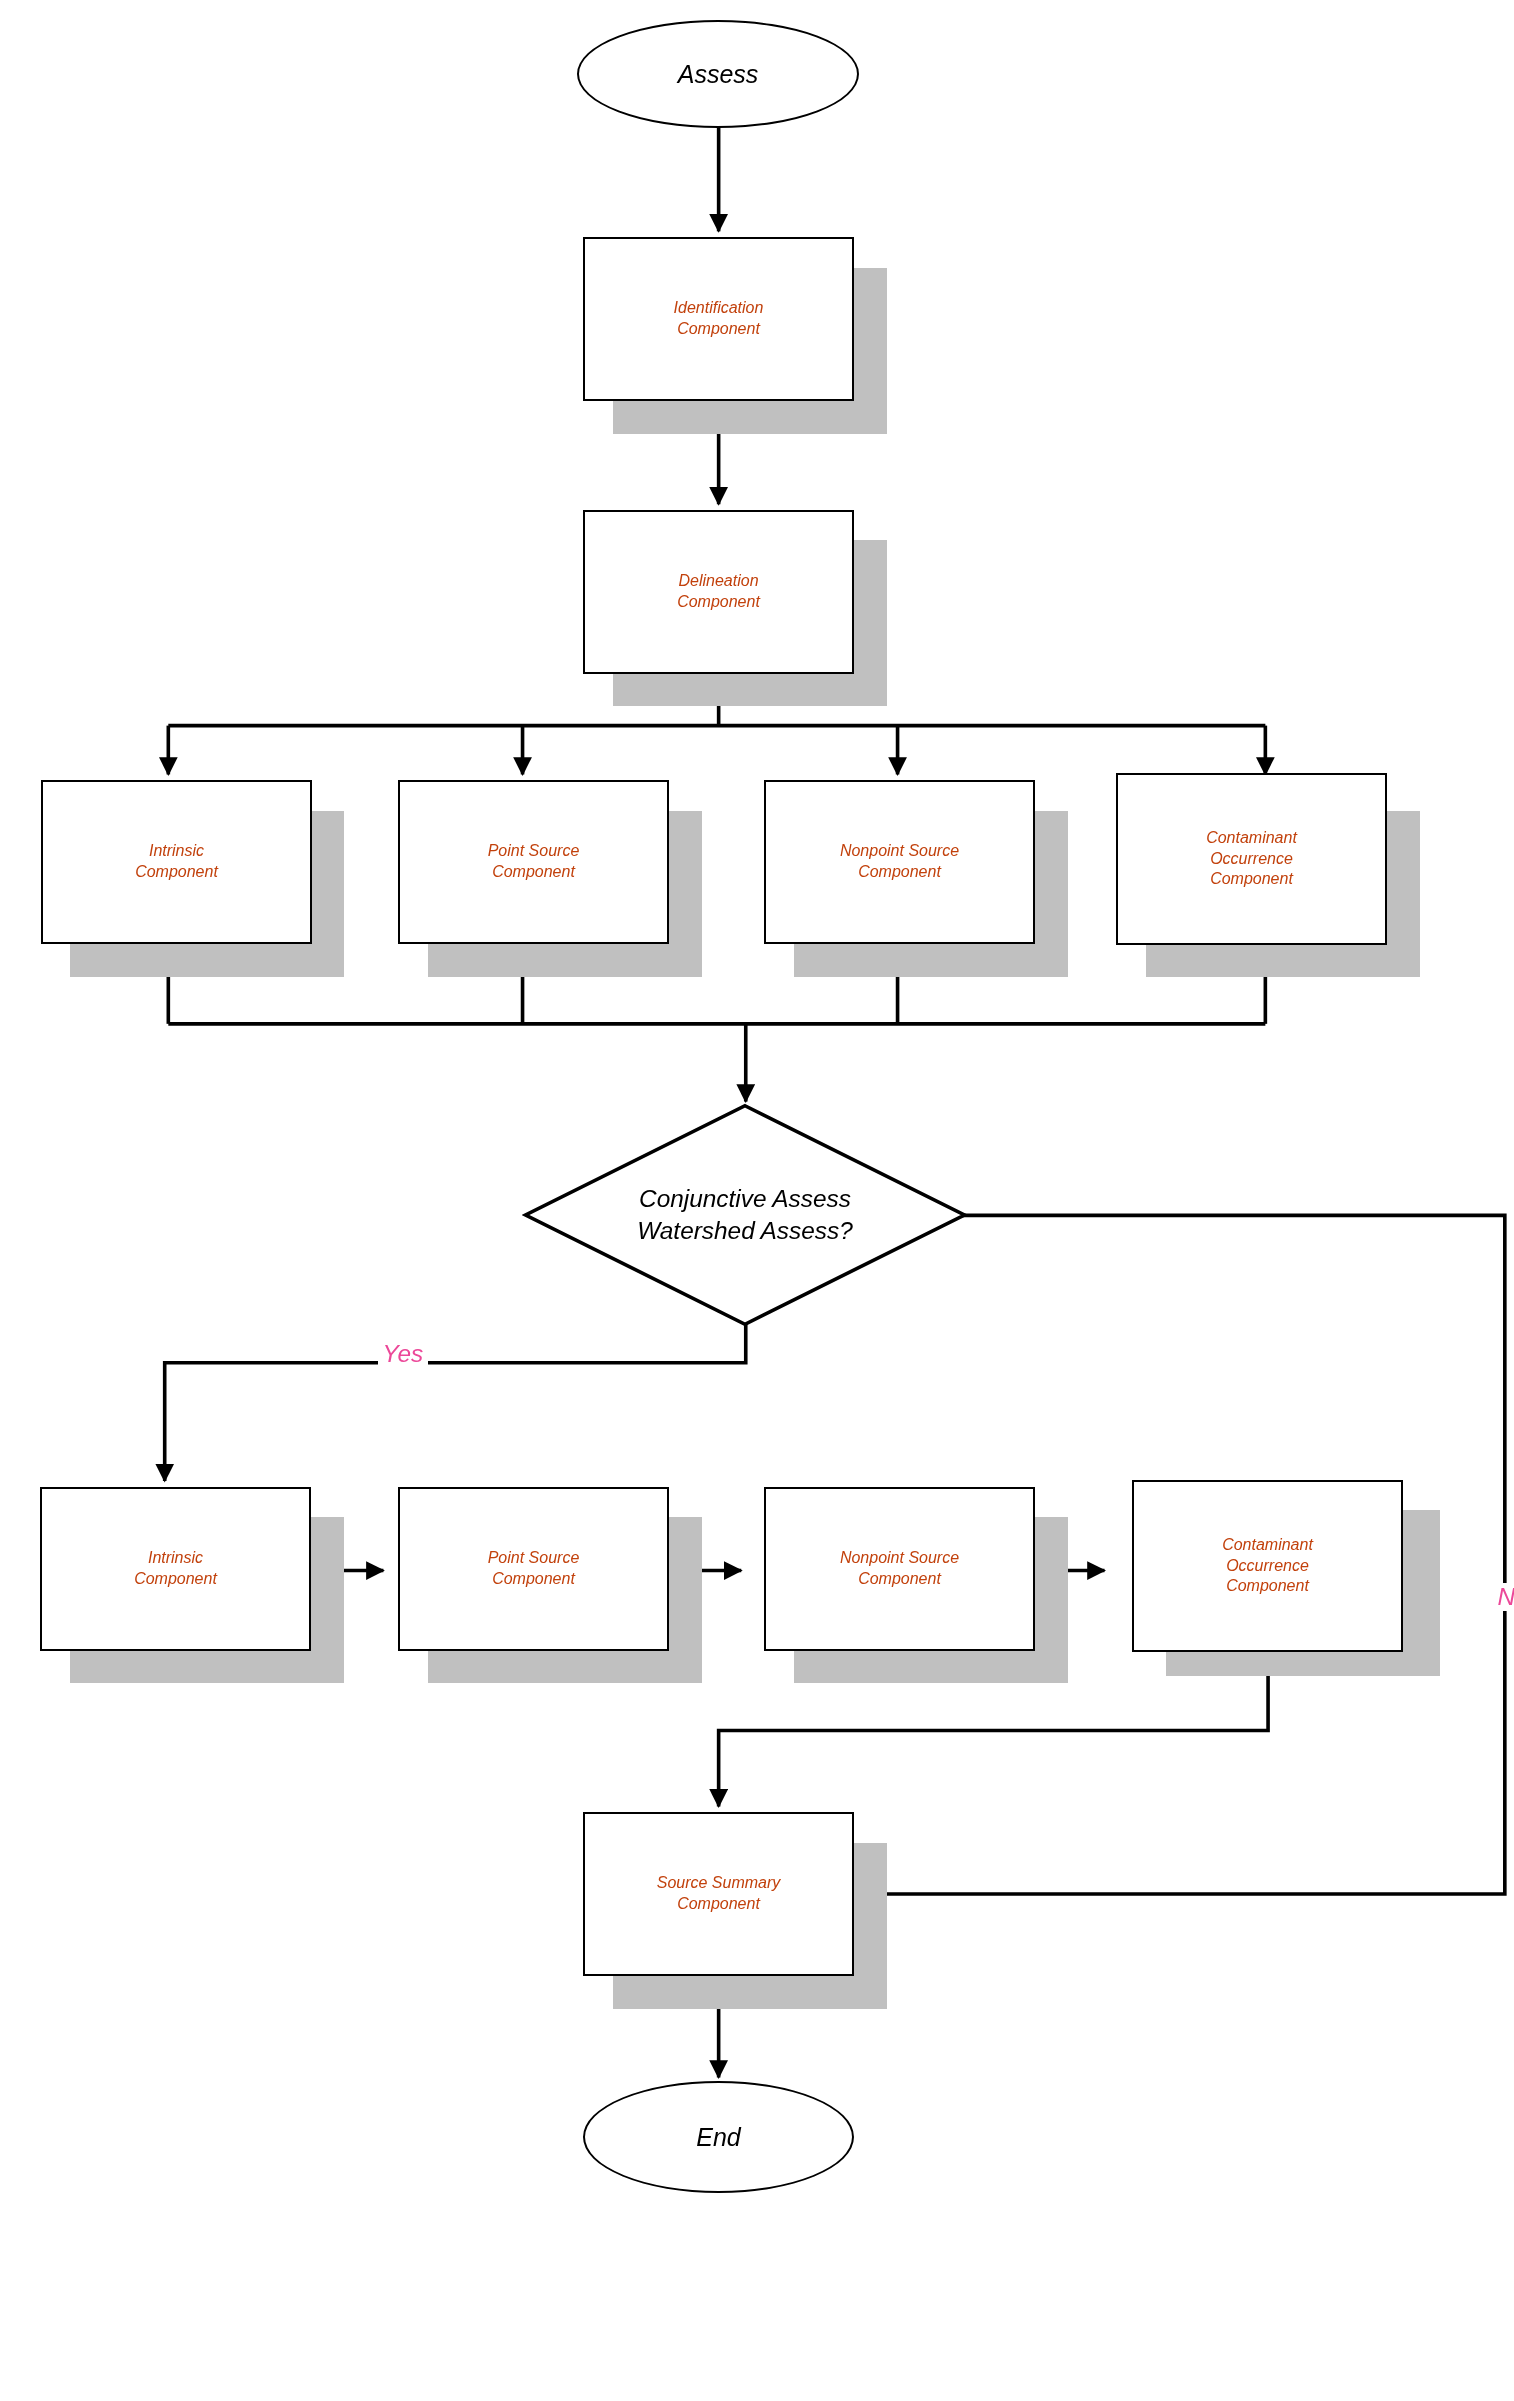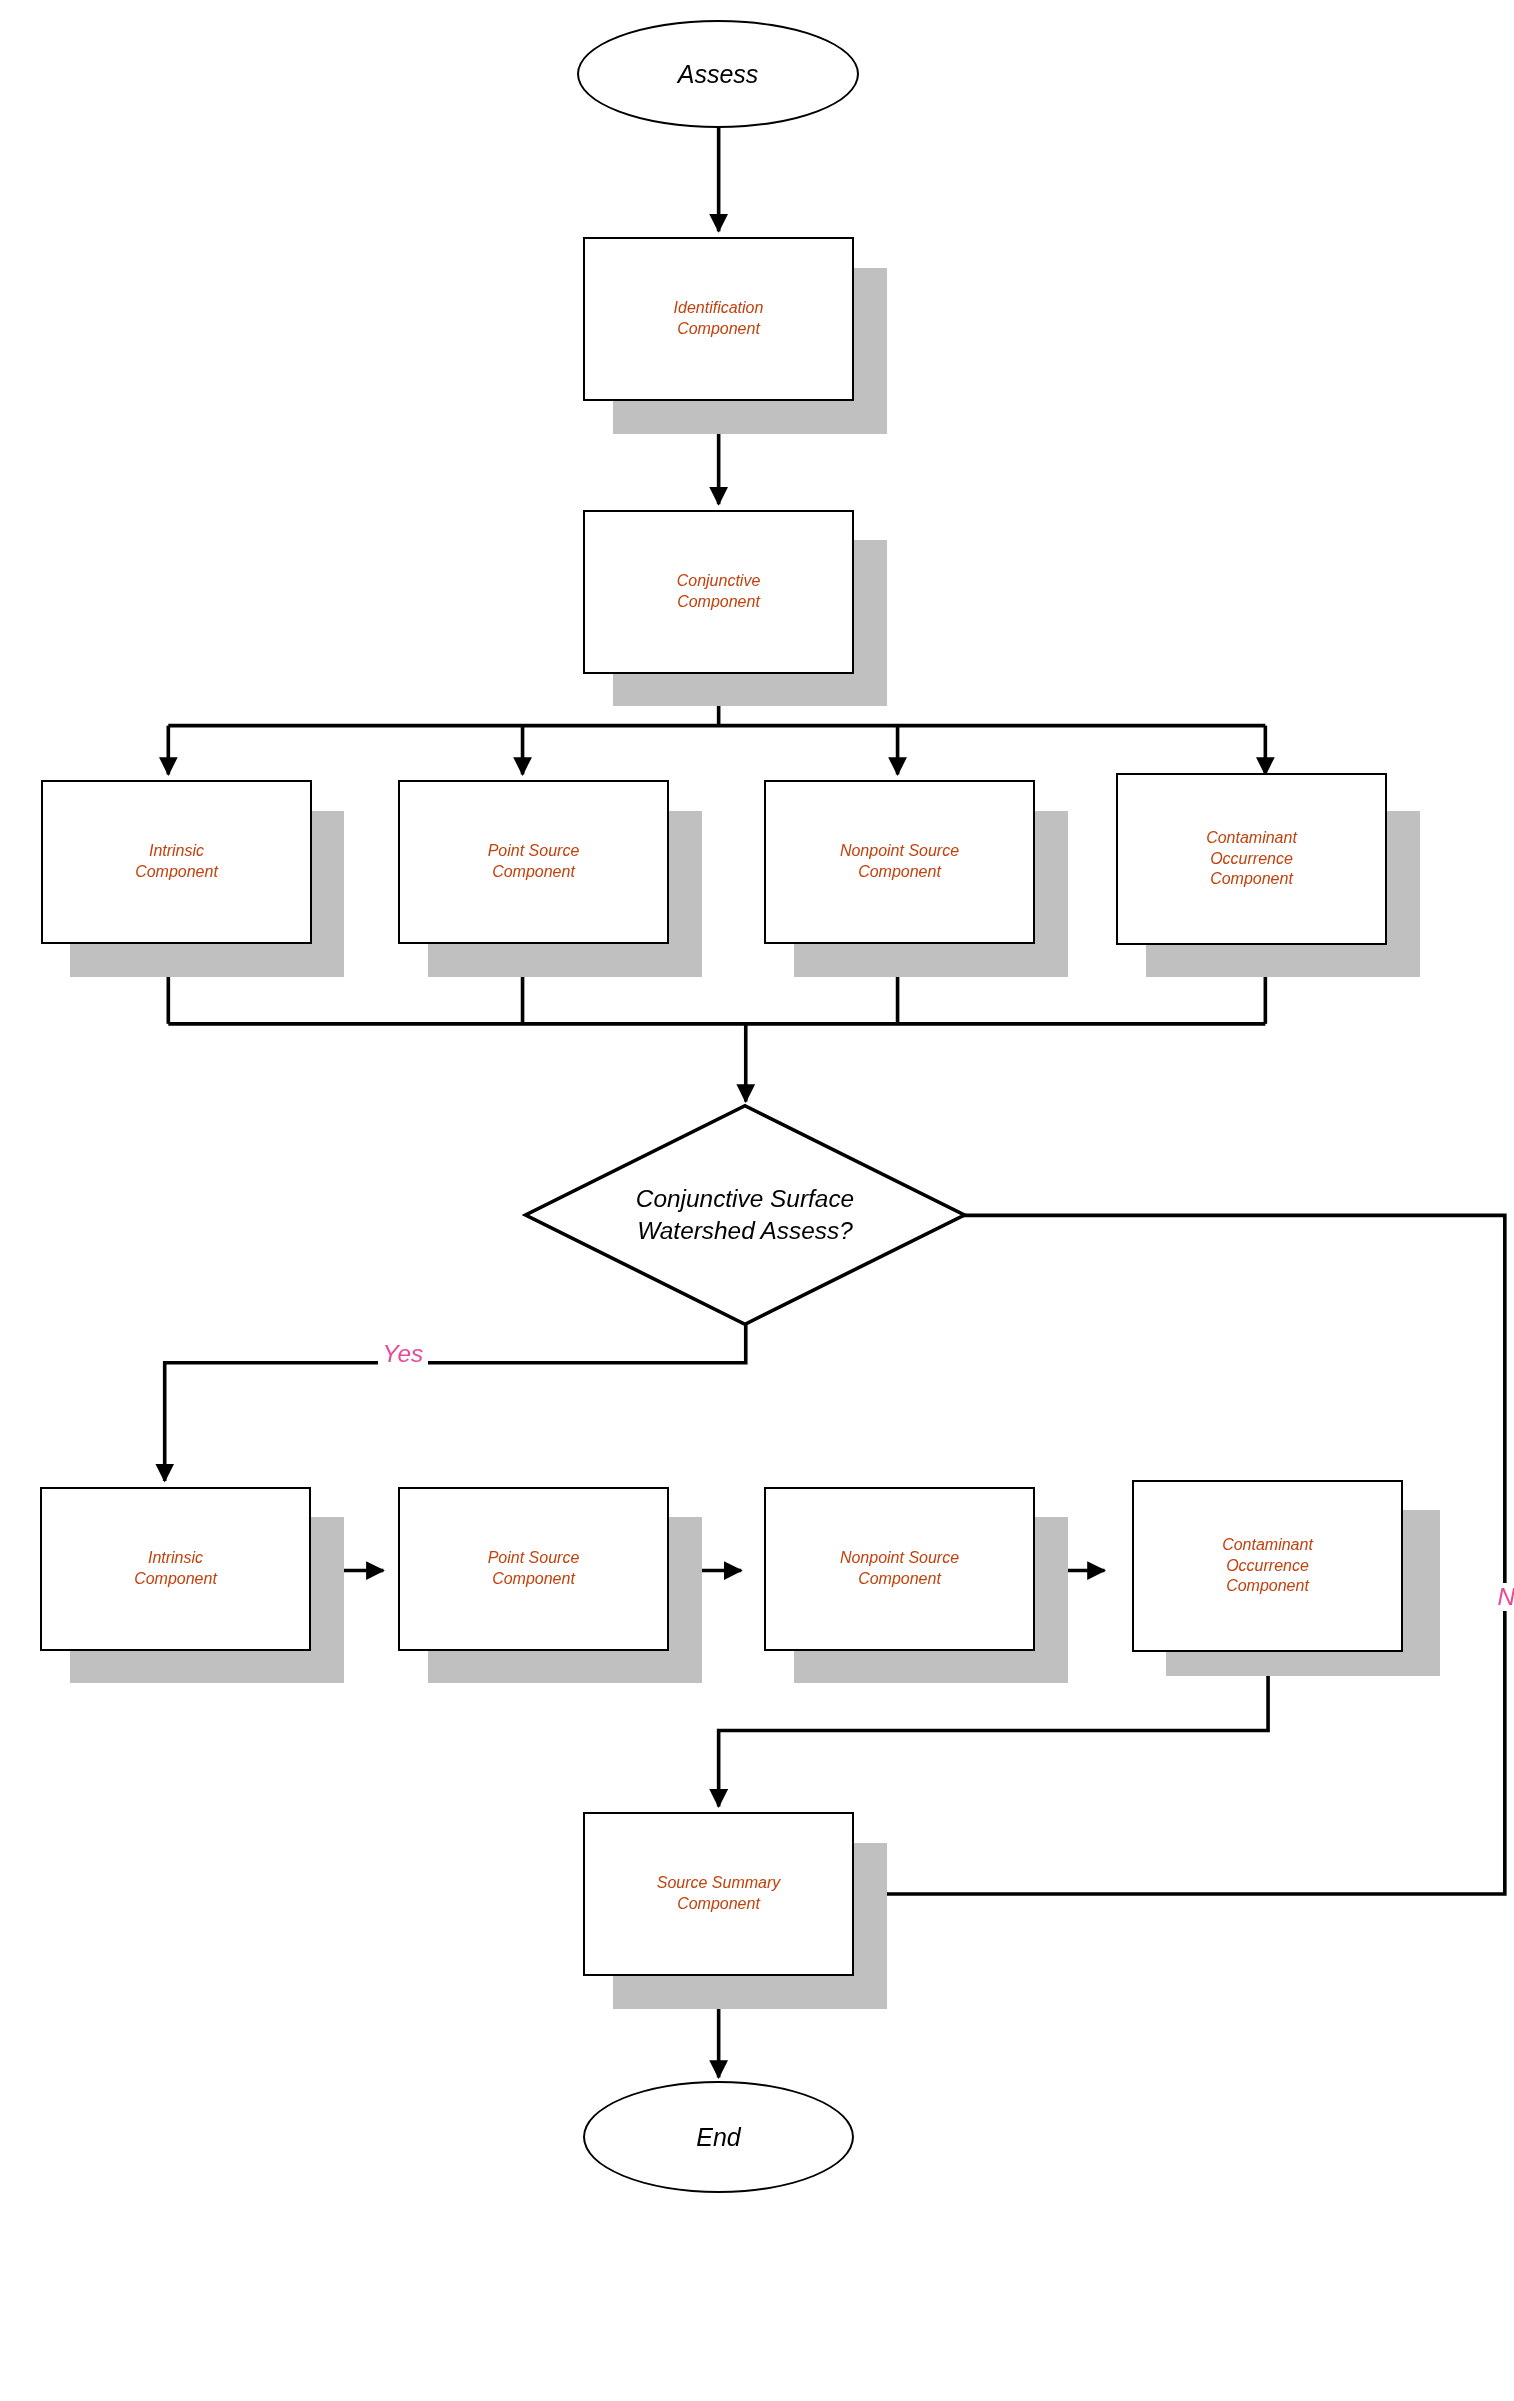--- a/index.html
+++ b/index.html
@@ -72,21 +72,21 @@
   <div class="boxshape" style="left:583px;top:237px;width:271px;height:164px;">
     <span>
       <span class="lbl">Identification</span>
       <span class="lbl">Component</span>
     </span>
   </div>
 
   <div class="shadow" style="left:613px;top:540px;width:274px;height:166px;"></div>
   <div class="boxshape" style="left:583px;top:510px;width:271px;height:164px;">
     <span>
-      <span class="lbl">Conjunctive</span>
+      <span class="lbl">Delineation</span>
       <span class="lbl">Component</span>
     </span>
   </div>
 
   <div class="shadow" style="left:70px;top:811px;width:274px;height:166px;"></div>
   <div class="boxshape" style="left:41px;top:780px;width:271px;height:164px;">
     <span>
       <span class="lbl">Intrinsic</span>
       <span class="lbl">Component</span>
     </span>
@@ -116,21 +116,21 @@
       <span class="lbl">Component</span>
     </span>
   </div>
 
   <div class="diamond-wrap" style="left:522px;top:1102px;width:446px;height:226px;">
     <svg width="446" height="226" viewBox="0 0 494 250">
       <polygon points="247,4 490,125 247,246 4,125" fill="#ffffff" stroke="#000000" stroke-width="4"></polygon>
     </svg>
     <div class="dlbl">
       <span>
-        <span class="lbl" style="display:block;">Conjunctive Surface</span>
+        <span class="lbl" style="display:block;">Conjunctive Assess</span>
         <span class="lbl" style="display:block;">Watershed Assess?</span>
       </span>
     </div>
   </div>
 
   <span class="edge-label" style="left:378px;top:1340px;">Yes</span>
   <span class="edge-label" style="left:1493px;top:1583px;">No</span>
 
   <div class="shadow" style="left:70px;top:1517px;width:274px;height:166px;"></div>
   <div class="boxshape" style="left:40px;top:1487px;width:271px;height:164px;">

